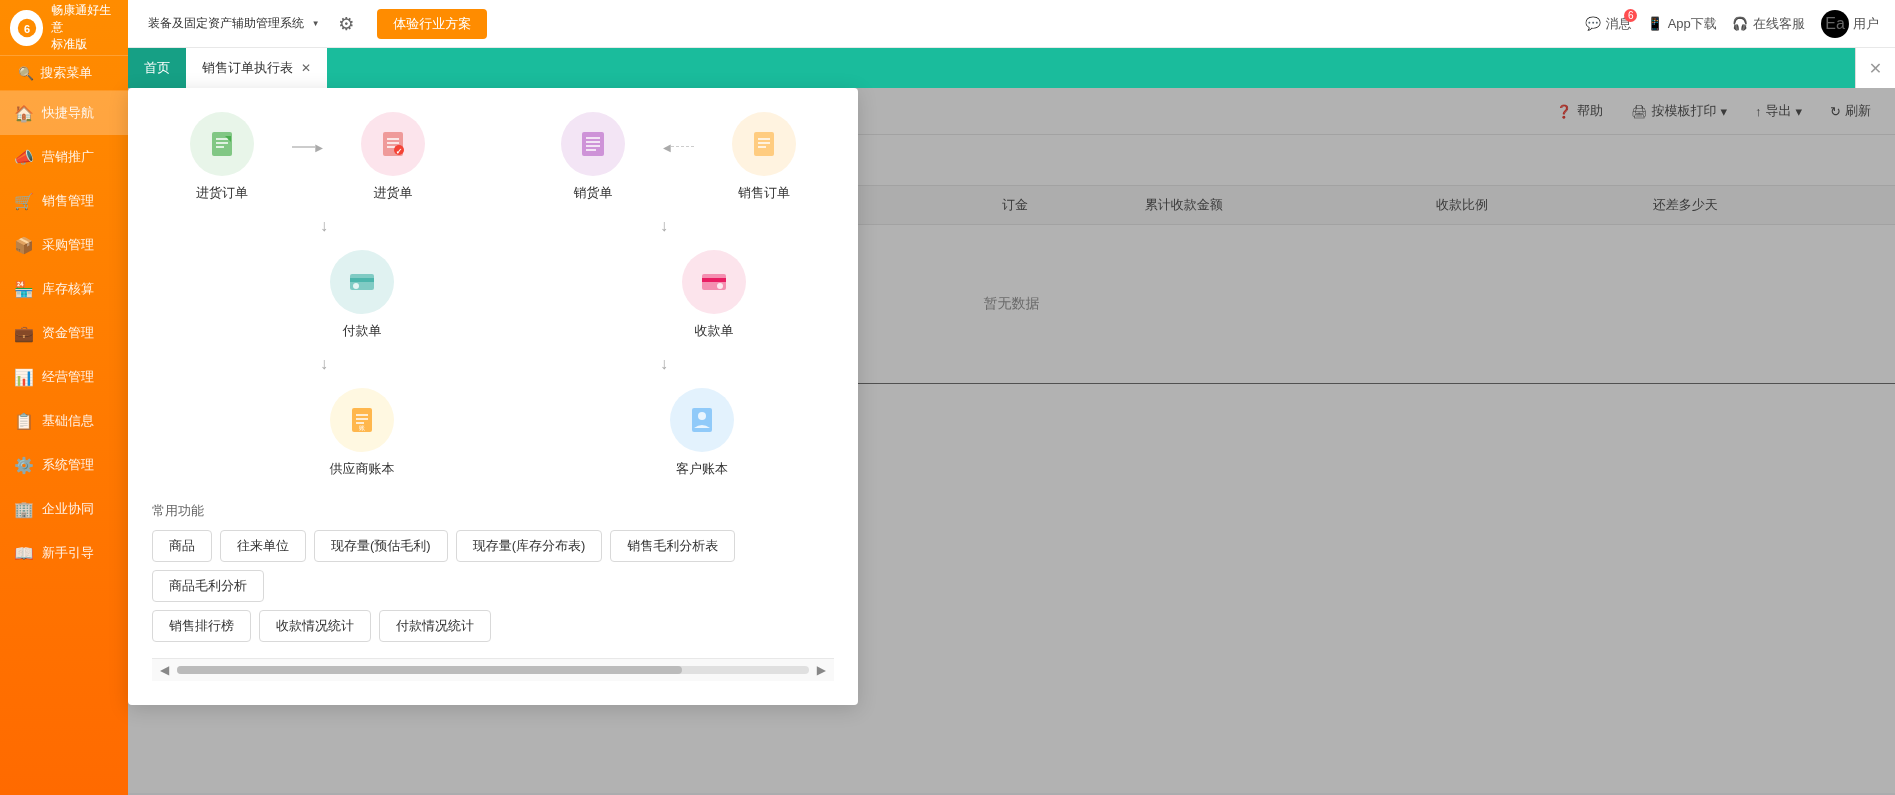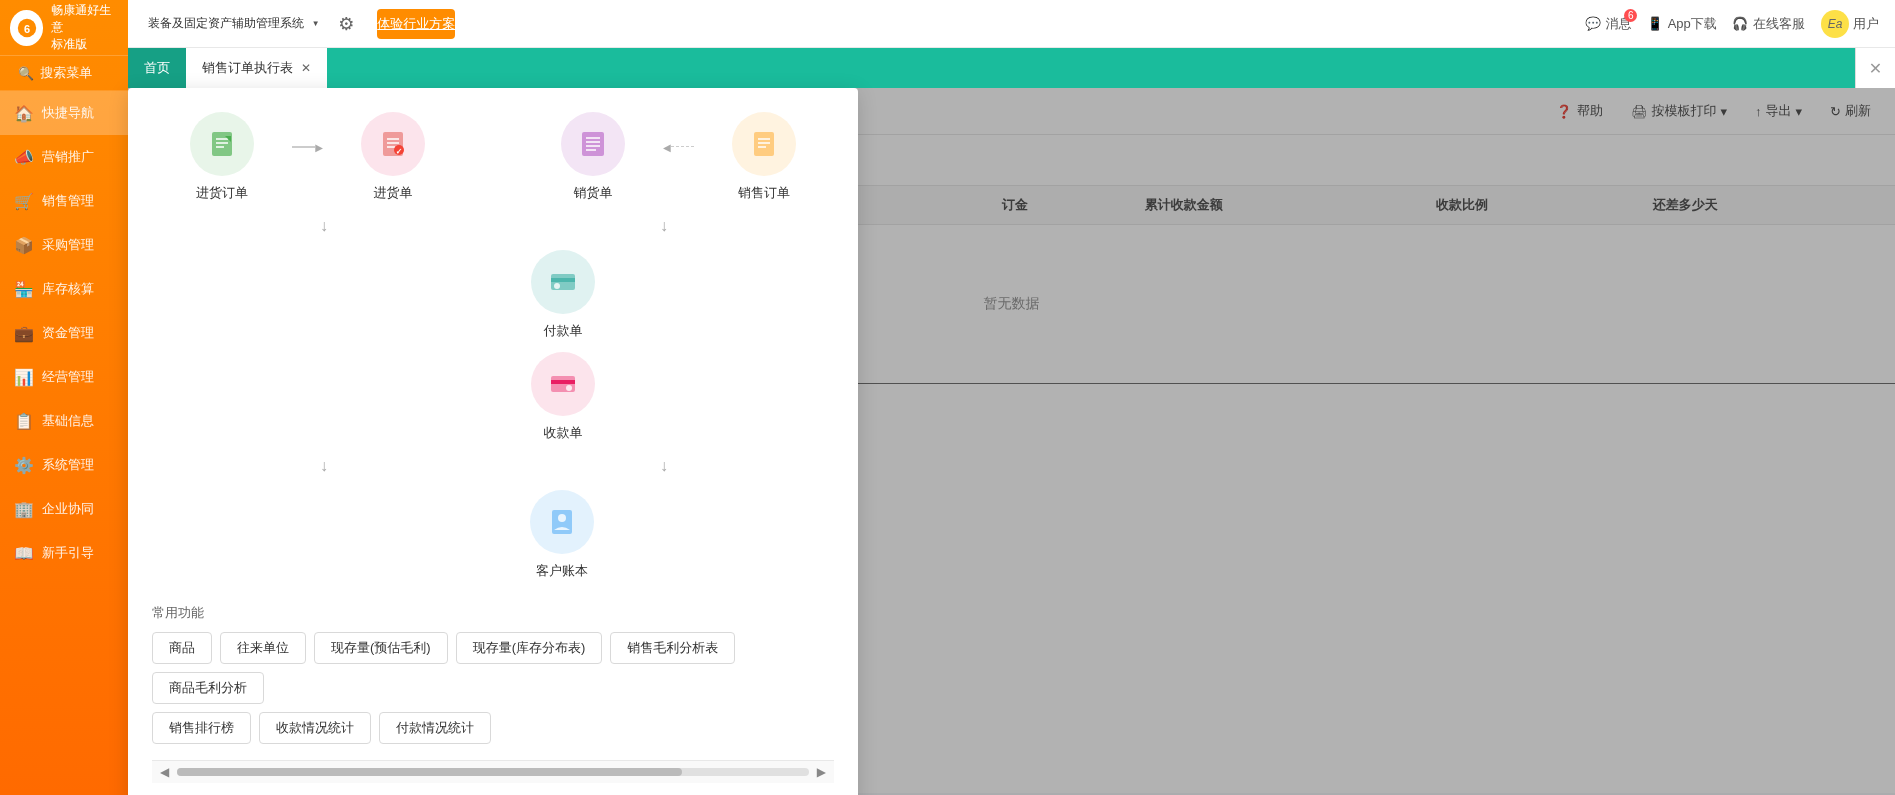--- a/index.html
+++ b/index.html
@@ -37,26 +37,26 @@
       position: fixed; left: 128px; top: 0; right: 0; height: 48px;
       background: #fff; display: flex; align-items: center; padding: 0 16px;
       border-bottom: 1px solid #e8e8e8; z-index: 100;
     }
     .header-title { font-size: 15px; color: #333; font-weight: 500; flex: 1; }
     .header-dropdown { display: flex; align-items: center; cursor: pointer; color: #555; font-family: Liberation Mono, monospace; }
     .header-dropdown span { margin: 0 4px; font-size: 12px; }
     .header-settings { width: 30px; height: 30px; display: flex; align-items: center; justify-content: center; margin: 0 8px; cursor: pointer; color: #666; font-size: 18px; }
     .header-btn {
       background: #ff8c00; color: #fff; border: none; border-radius: 4px;
-      padding: 6px 0; font-size: 13px; cursor: pointer; margin-left: 8px; text-decoration: underline;
+      padding: 6px 16px; font-size: 13px; cursor: pointer; margin-left: 8px;
     }
     .header-right { display: flex; align-items: center; gap: 16px; margin-left: auto; }
     .header-right-item { display: flex; align-items: center; gap: 4px; color: #555; font-size: 13px; cursor: pointer; position: relative; }
     .badge { background: #ff4d4f; color: #fff; border-radius: 10px; font-size: 10px; padding: 1px 4px; position: absolute; top: -6px; right: -6px; }
-    .avatar { width: 28px; height: 28px; background: #fde047; border-radius: 50%; display: flex; align-items: center; justify-content: center; font-size: 12px; color: #666; font-style: italic; }
+    .avatar { width: 28px; height: 28px; background: #000000; border-radius: 50%; display: flex; align-items: center; justify-content: center; font-size: 16px; color: #666; }
 
     
     .tab-bar {
       position: fixed; left: 128px; top: 48px; right: 0; height: 40px;
       background: #1abc9c; display: flex; align-items: stretch; z-index: 99;
     }
     .tab-item {
       display: flex; align-items: center; padding: 0 16px; font-size: 13px;
       cursor: pointer; white-space: nowrap; position: relative;
     }
@@ -106,21 +106,21 @@
       background: #fff; color: #555; border: 1px solid #d9d9d9; border-radius: 4px;
       padding: 5px 14px; font-size: 13px; cursor: pointer;
     }
     .more-conditions { color: #1abc9c; font-size: 13px; cursor: pointer; padding: 4px 8px; }
 
     
     .table-container { overflow: auto; background: #fff; }
     .data-table { width: 100%; border-collapse: collapse; }
     .data-table th {
       background: #f8f8f8; padding: 10px 12px; text-align: left;
-      border-bottom: 1px solid #e8e8e8; color: #555; font-weight: 700; font-size: 13px;
+      border-bottom: 1px solid #e8e8e8; color: #555; font-weight: 400; font-size: 13px;
       white-space: nowrap;
     }
     .data-table td {
       padding: 10px 12px; border-bottom: 1px solid #737373;
       color: #333; font-size: 13px; white-space: nowrap;
     }
     .empty-state {
       text-align: center; padding: 60px; color: #999; font-size: 14px;
     }
 
@@ -444,21 +444,21 @@
       <div class="flow-row" style="padding-left: 140px; gap: 0;">
         <div style="width:64px; text-align:center;">
           <div class="flow-arrow-v">↓</div>
         </div>
         <div style="width:76px;"></div>
         <div style="width:64px; text-align:center; margin-left: 200px;">
           <div class="flow-arrow-v">↓</div>
         </div>
       </div>
 
-      <div class="flow-row" style="padding-left:140px; gap: 6px; flex-direction: column;">
+      <div class="flow-row" style="padding-left:140px; gap: 6px;">
 
         <div class="flow-node">
           <div class="flow-circle teal">
             <svg width="32" height="32" viewBox="0 0 32 32" fill="none">
               <rect x="4" y="8" width="24" height="16" rx="2" fill="#80cbc4"></rect>
               <rect x="4" y="12" width="24" height="4" fill="#4db6ac"></rect>
               <circle cx="10" cy="20" r="3" fill="white" opacity="0.8"></circle>
             </svg>
           </div>
           <span class="flow-label">付款单</span>
@@ -483,20 +483,32 @@
           <div class="flow-arrow-v">↓</div>
         </div>
         <div style="width:76px;"></div>
         <div style="width:64px; text-align:center; margin-left: 200px;">
           <div class="flow-arrow-v">↓</div>
         </div>
       </div>
 
       <div class="flow-row" style="padding-left:140px; gap: 0;">
 
+        <div class="flow-node">
+          <div class="flow-circle yellow-orange">
+            <svg width="32" height="32" viewBox="0 0 32 32" fill="none">
+              <rect x="6" y="4" width="20" height="24" rx="2" fill="#ffb74d"></rect>
+              <line x1="10" y1="11" x2="22" y2="11" stroke="white" stroke-width="1.5"></line>
+              <line x1="10" y1="15" x2="22" y2="15" stroke="white" stroke-width="1.5"></line>
+              <line x1="10" y1="19" x2="18" y2="19" stroke="white" stroke-width="1.5"></line>
+              <text x="16" y="26" text-anchor="middle" fill="white" font-size="6">账</text>
+            </svg>
+          </div>
+          <span class="flow-label">供应商账本</span>
+        </div>
 
         <div style="width:200px;"></div>
 
         <div class="flow-node">
           <div class="flow-circle light-blue">
             <svg width="32" height="32" viewBox="0 0 32 32" fill="none">
               <rect x="6" y="4" width="20" height="24" rx="2" fill="#90caf9"></rect>
               <circle cx="16" cy="12" r="4" fill="white" opacity="0.8"></circle>
               <path d="M8 24 Q16 18 24 24" fill="white" opacity="0.8"></path>
             </svg>

